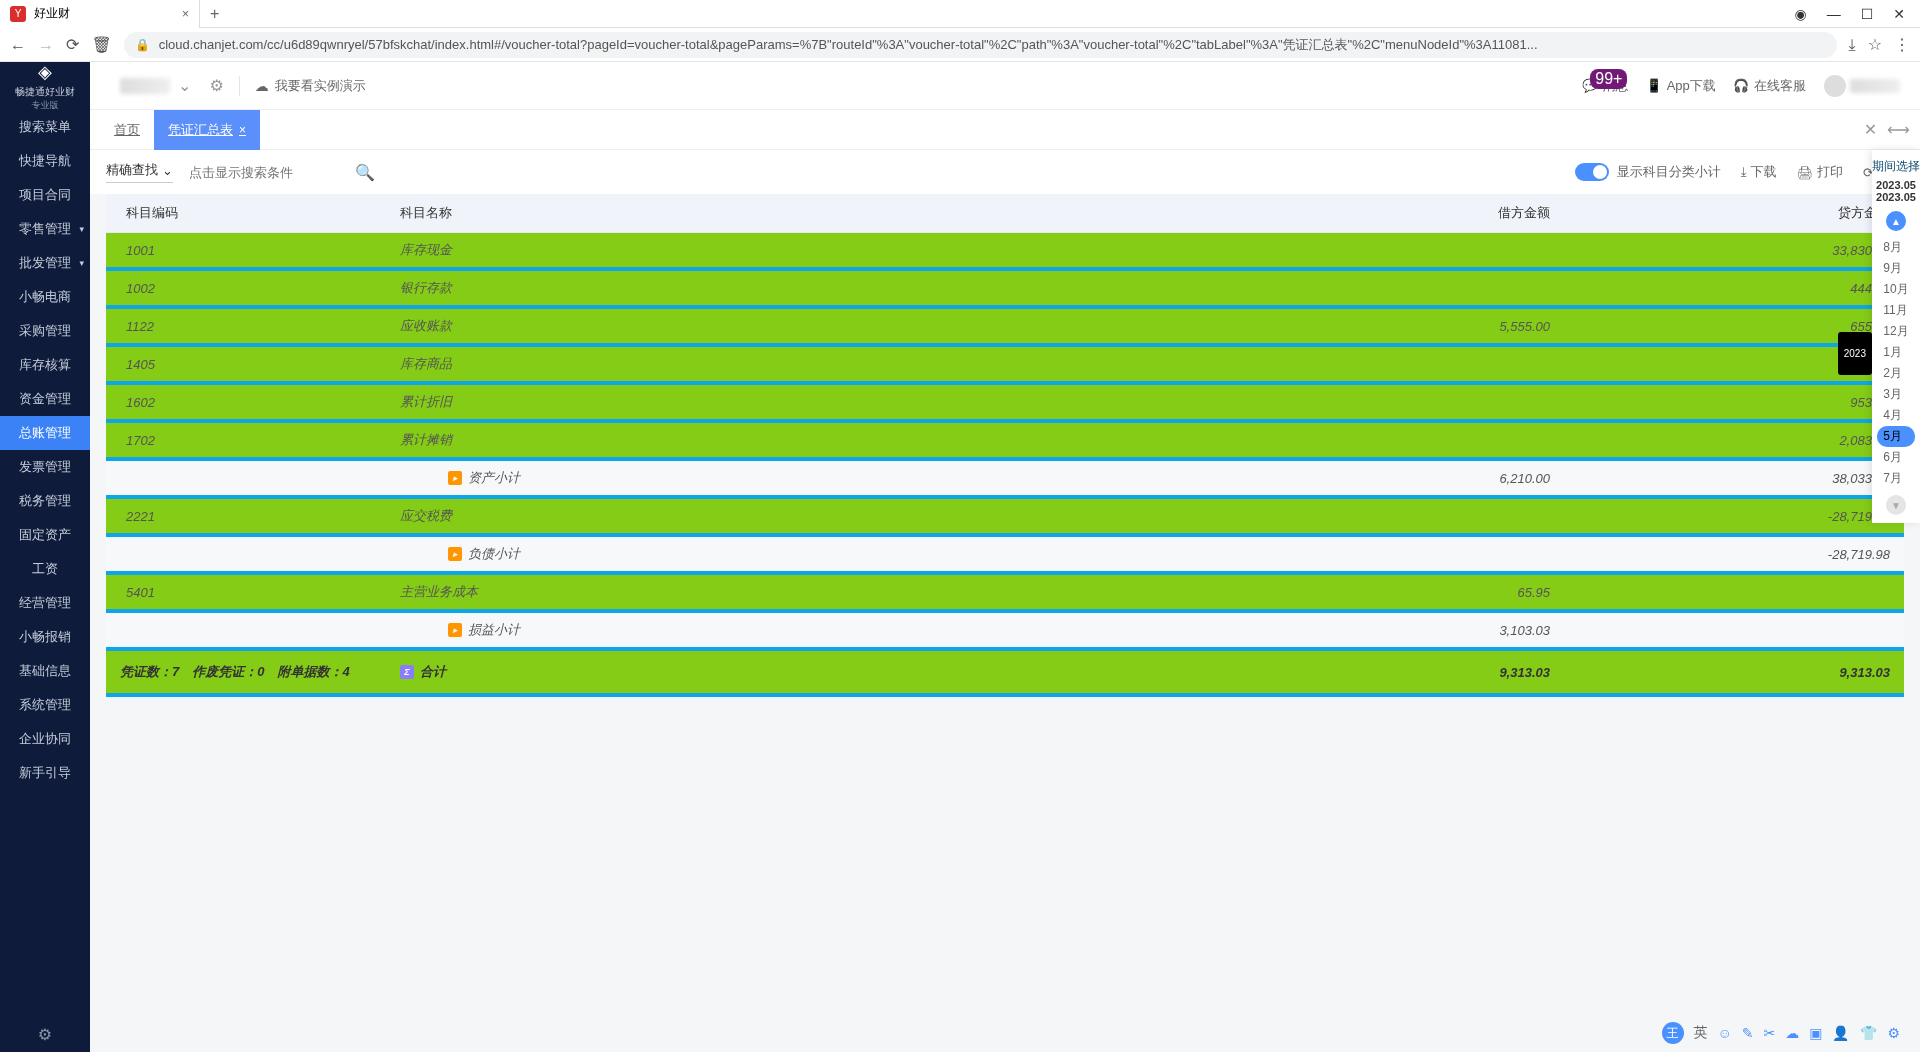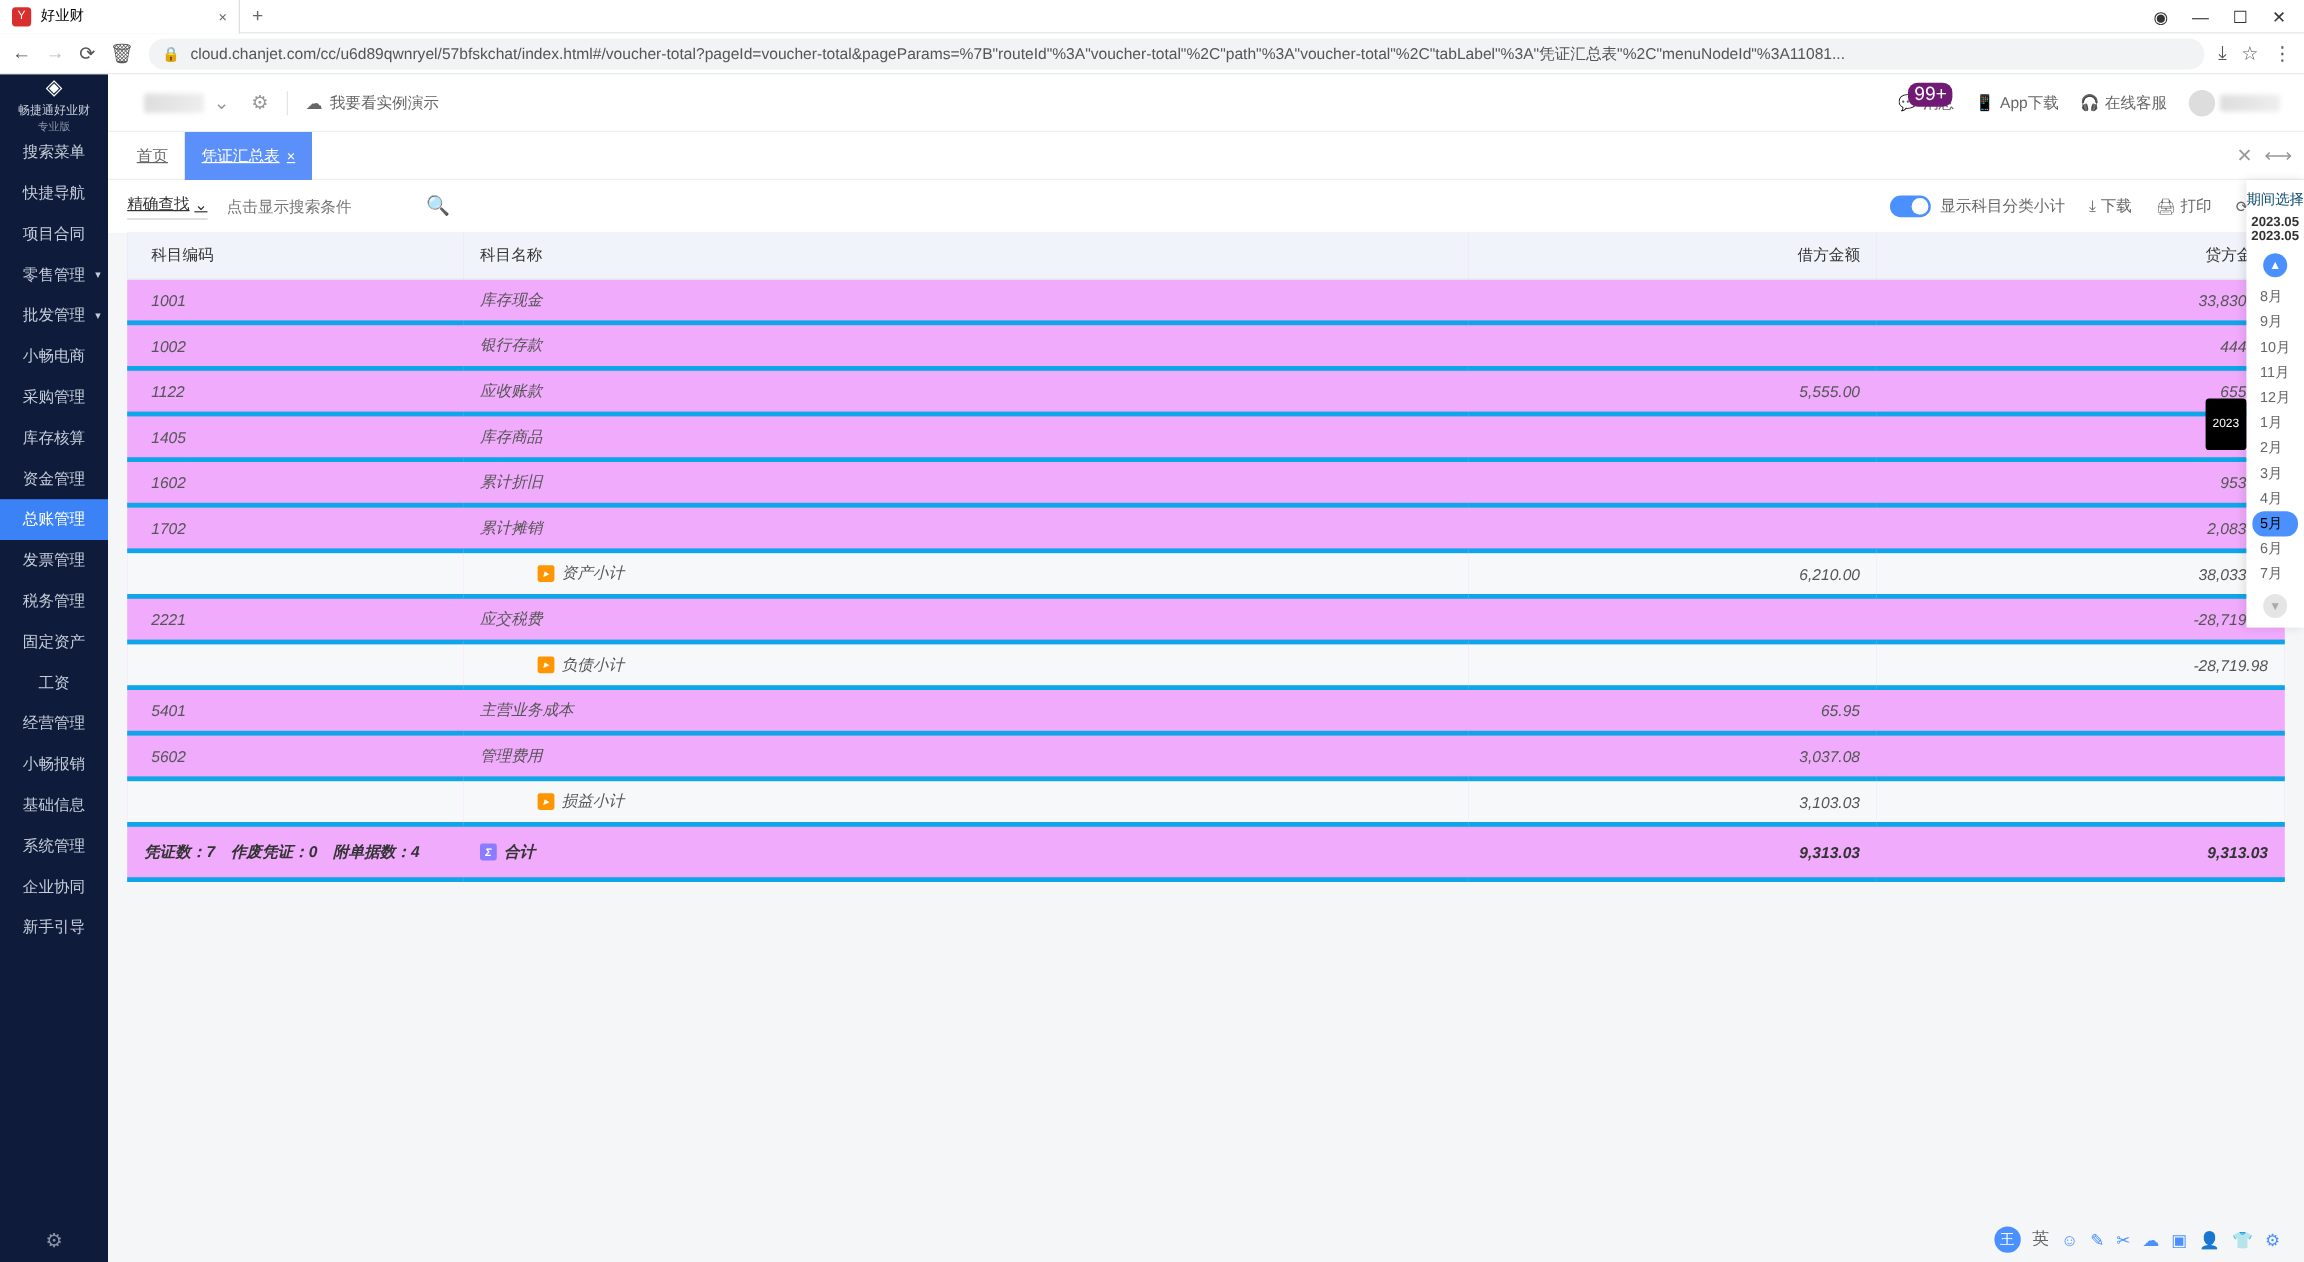--- a/index.html
+++ b/index.html
@@ -50,31 +50,31 @@
 
 
 .main-area { position: absolute; left: 90px; top: 110px; right: 0; bottom: 0; background: #f5f6f8; }
 .tabs-row { height: 40px; background: #fff; display: flex; align-items: center; border-bottom: 1px solid #eee; padding-left: 10px; }
 .page-tab { padding: 0 14px; height: 40px; display: flex; align-items: center; font-size: 13px; color: #666; cursor: pointer; text-decoration: underline; }
 .page-tab.active { background: #5b8ff9; color: #fff; }
 .tab-x { margin-left: 6px; font-size: 12px; }
 .tabs-right { margin-left: auto; display: flex; align-items: center; padding-right: 10px; gap: 10px; color: #999; }
 
 .toolbar { height: 44px; background: #fff; display: flex; align-items: center; padding: 0 16px; gap: 16px; }
-.search-mode { display: flex; align-items: center; gap: 4px; font-size: 13px; color: #333; border-bottom: 1px solid #ccc; padding-bottom: 3px; text-decoration: underline; }
+.search-mode { display: flex; align-items: center; gap: 4px; font-size: 13px; color: #333; border-bottom: 1px solid #ccc; padding-bottom: 3px; }
 .search-input { border: none; outline: none; font-size: 13px; color: #999; width: 150px; background: transparent; }
 .search-icon-btn { color: #999; font-size: 16px; }
 .toolbar-right { margin-left: auto; display: flex; align-items: center; gap: 20px; }
 .toggle-wrap { display: flex; align-items: center; gap: 8px; font-size: 13px; color: #666; }
 .toggle { width: 34px; height: 18px; background: #4a90ff; border-radius: 9px; position: relative; }
 .toggle::after { content: ''; position: absolute; right: 2px; top: 2px; width: 14px; height: 14px; background: #fff; border-radius: 50%; }
 .action-link { display: flex; align-items: center; gap: 4px; font-size: 13px; color: #666; cursor: pointer; }
 
 
-.table-wrap { margin: 0 16px; background: #f0abfc; }
+.table-wrap { margin: 0 16px; background: #84cc16; }
 table { width: 100%; border-collapse: collapse; font-size: 13px; }
 thead th { background: #f0f4fa; color: #333; font-weight: normal; padding: 10px 14px; text-align: center; border-bottom: 1px solid #e5e9f0; }
 tbody td { padding: 8px 14px; border-bottom: 4px solid #0ea5e9; color: #555; font-style: italic; }
 .col-code { width: 280px; text-align: left; padding-left: 20px; }
 .col-name { text-align: left; }
 .col-debit, .col-credit { width: 340px; text-align: right; }
 tr.subtotal td { background: #f7f8fa; }
 tr.subtotal .sub-label { display: inline-flex; align-items: center; gap: 6px; margin-left: 48px; }
 .sub-icon { width: 14px; height: 14px; background: #ff9500; border-radius: 2px; display: inline-flex; align-items: center; justify-content: center; color: #fff; font-size: 9px; }
 tr.total-row td { font-weight: bold; color: #333; padding: 12px 14px; }
@@ -307,26 +307,20 @@
                 <span class="sub-icon">▸</span>
                 <span>负债小计</span>
               </span></td>
       <td class="col-debit"></td>
       <td class="col-credit">-28,719.98</td>
           </tr>
           <tr>
             <td class="col-code">5401</td>
       <td class="col-name">主营业务成本</td>
       <td class="col-debit">65.95</td>
-      <td class="col-credit"></td>
-          </tr>
-          <tr>
-            <td class="col-code">5602</td>
-      <td class="col-name">管理费用</td>
-      <td class="col-debit">3,037.08</td>
       <td class="col-credit"></td>
           </tr>
           <tr class="subtotal">
             <td class="col-code"></td>
       <td class="col-name"><span class="sub-label">
                 <span class="sub-icon">▸</span>
                 <span>损益小计</span>
               </span></td>
       <td class="col-debit">3,103.03</td>
       <td class="col-credit"></td>

